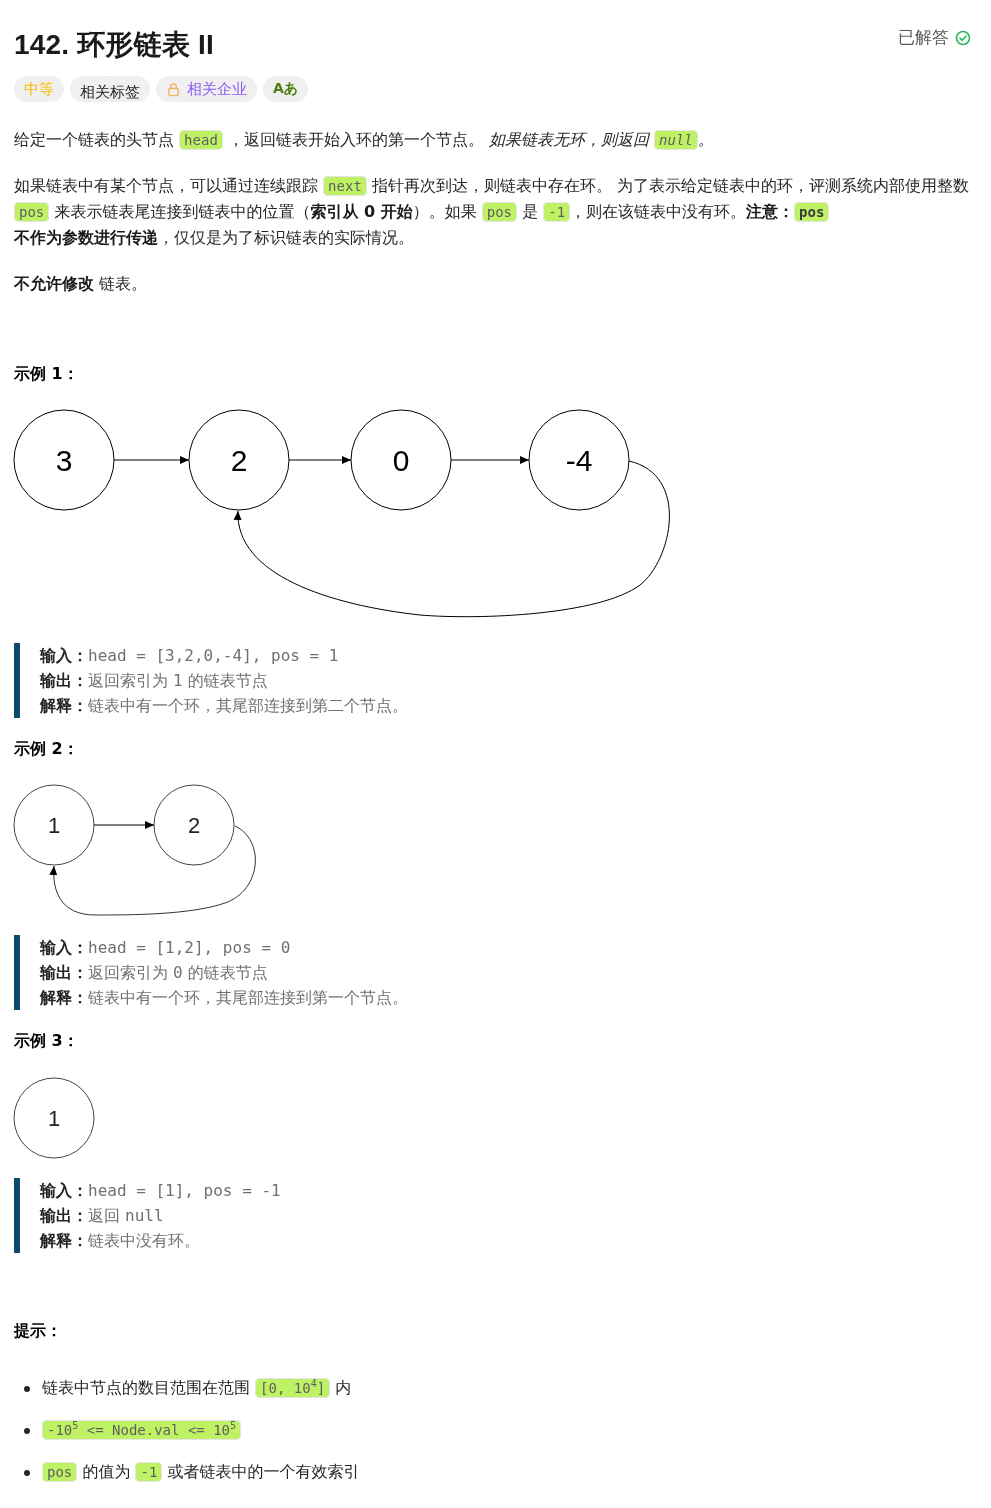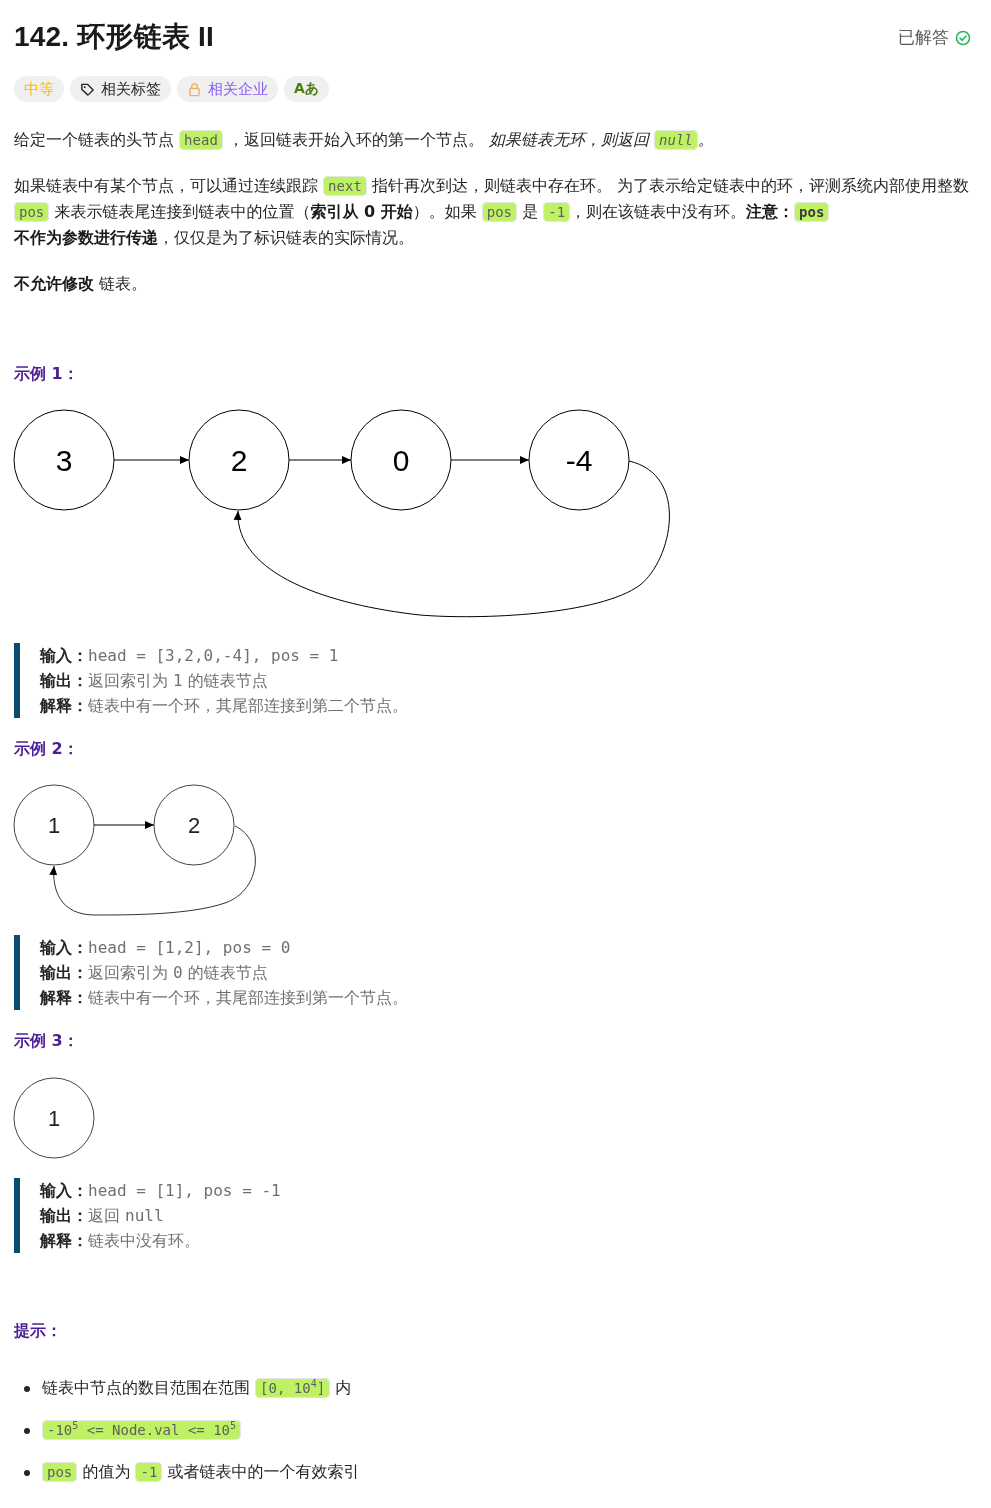--- a/index.html
+++ b/index.html
@@ -1,35 +1,35 @@
 <!DOCTYPE html>
 <html><head>
 <meta charset="utf-8">
 <style>
   html, body { margin:0; padding:0; background:#ffffff; }
   body { width:991px; height:1508px; overflow:hidden; font-family:"DejaVu Sans","Liberation Sans",sans-serif; color:#262626; }
   .page { position:relative; padding:0 14px; }
   .title-row { position:absolute; left:14px; top:18px; right:20px; height:40px; }
-  .title { position:absolute; left:0; top:0; font-size:28px; font-weight:700; color:#1a1a1a; letter-spacing:0.2px; font-family:"Liberation Sans","DejaVu Sans",sans-serif; }
+  .title { position:absolute; left:0; top:8px; font-size:28px; font-weight:700; color:#1a1a1a; letter-spacing:0.2px; font-family:"Liberation Sans","DejaVu Sans",sans-serif; }
   .solved { position:absolute; right:0; top:8px; font-size:17px; color:#5a5a5a; display:flex; align-items:center; gap:6px; }
   .solved svg { width:16px; height:16px; }
   .tags { position:absolute; left:14px; top:76px; display:flex; gap:6px; }
   .tag { height:26px; border-radius:15px; background:#f0f0f0; display:flex; align-items:center; padding:0 10px; font-size:15px; gap:6px; box-sizing:border-box; }
   .tag.diff { color:#ffb800; }
-  .tag.topics { color:#262626; }
+  .tag.topics { color:#262626;flex-direction:column; }
   .tag.company { color:#8b5cf6; }
   .tag.translate { color:#4d7c0f; font-weight:700; font-size:14px; }
   .tag svg { width:15px; height:15px; }
   .content { position:absolute; left:14px; top:125px; width:960px; font-size:16px; line-height:26px; color:#262626; }
   p { margin:0; }
   code { font-family:"DejaVu Sans Mono","Liberation Mono",monospace; font-size:14px; background:#bef264; border:1px solid #e6e6ea; border-radius:5px; padding:1px 4px; color:#5f5f5f; }
   code.dark { color:#3c3c3c; font-weight:700; }
   em { font-style:italic; }
   b { font-weight:700; color:#1a1a1a; }
-  .example-title { font-weight:700; color:#4c1d95; }
+  .example-title { font-weight:700; color:#000000; }
   .bq { border-left:6px solid #0c4a6e; padding-left:20px; margin-left:0; line-height:25px; color:#707070; }
   .bq b { color:#262626; }
   .mono { font-family:"DejaVu Sans Mono","Liberation Mono",monospace; font-size:16px; color:#707070; }
   .abs { position:absolute; }
   svg.diagram text { font-family:"Liberation Sans","DejaVu Sans",sans-serif; }
   ul { margin:8px; padding:0; list-style:none; }
   li { position:relative; padding-left:20px; }
   li::before { content:""; position:absolute; left:2px; top:11px; width:6px; height:6px; border-radius:50%; background:#262626; }
   sup { font-size:10px; line-height:0; }
 </style>

